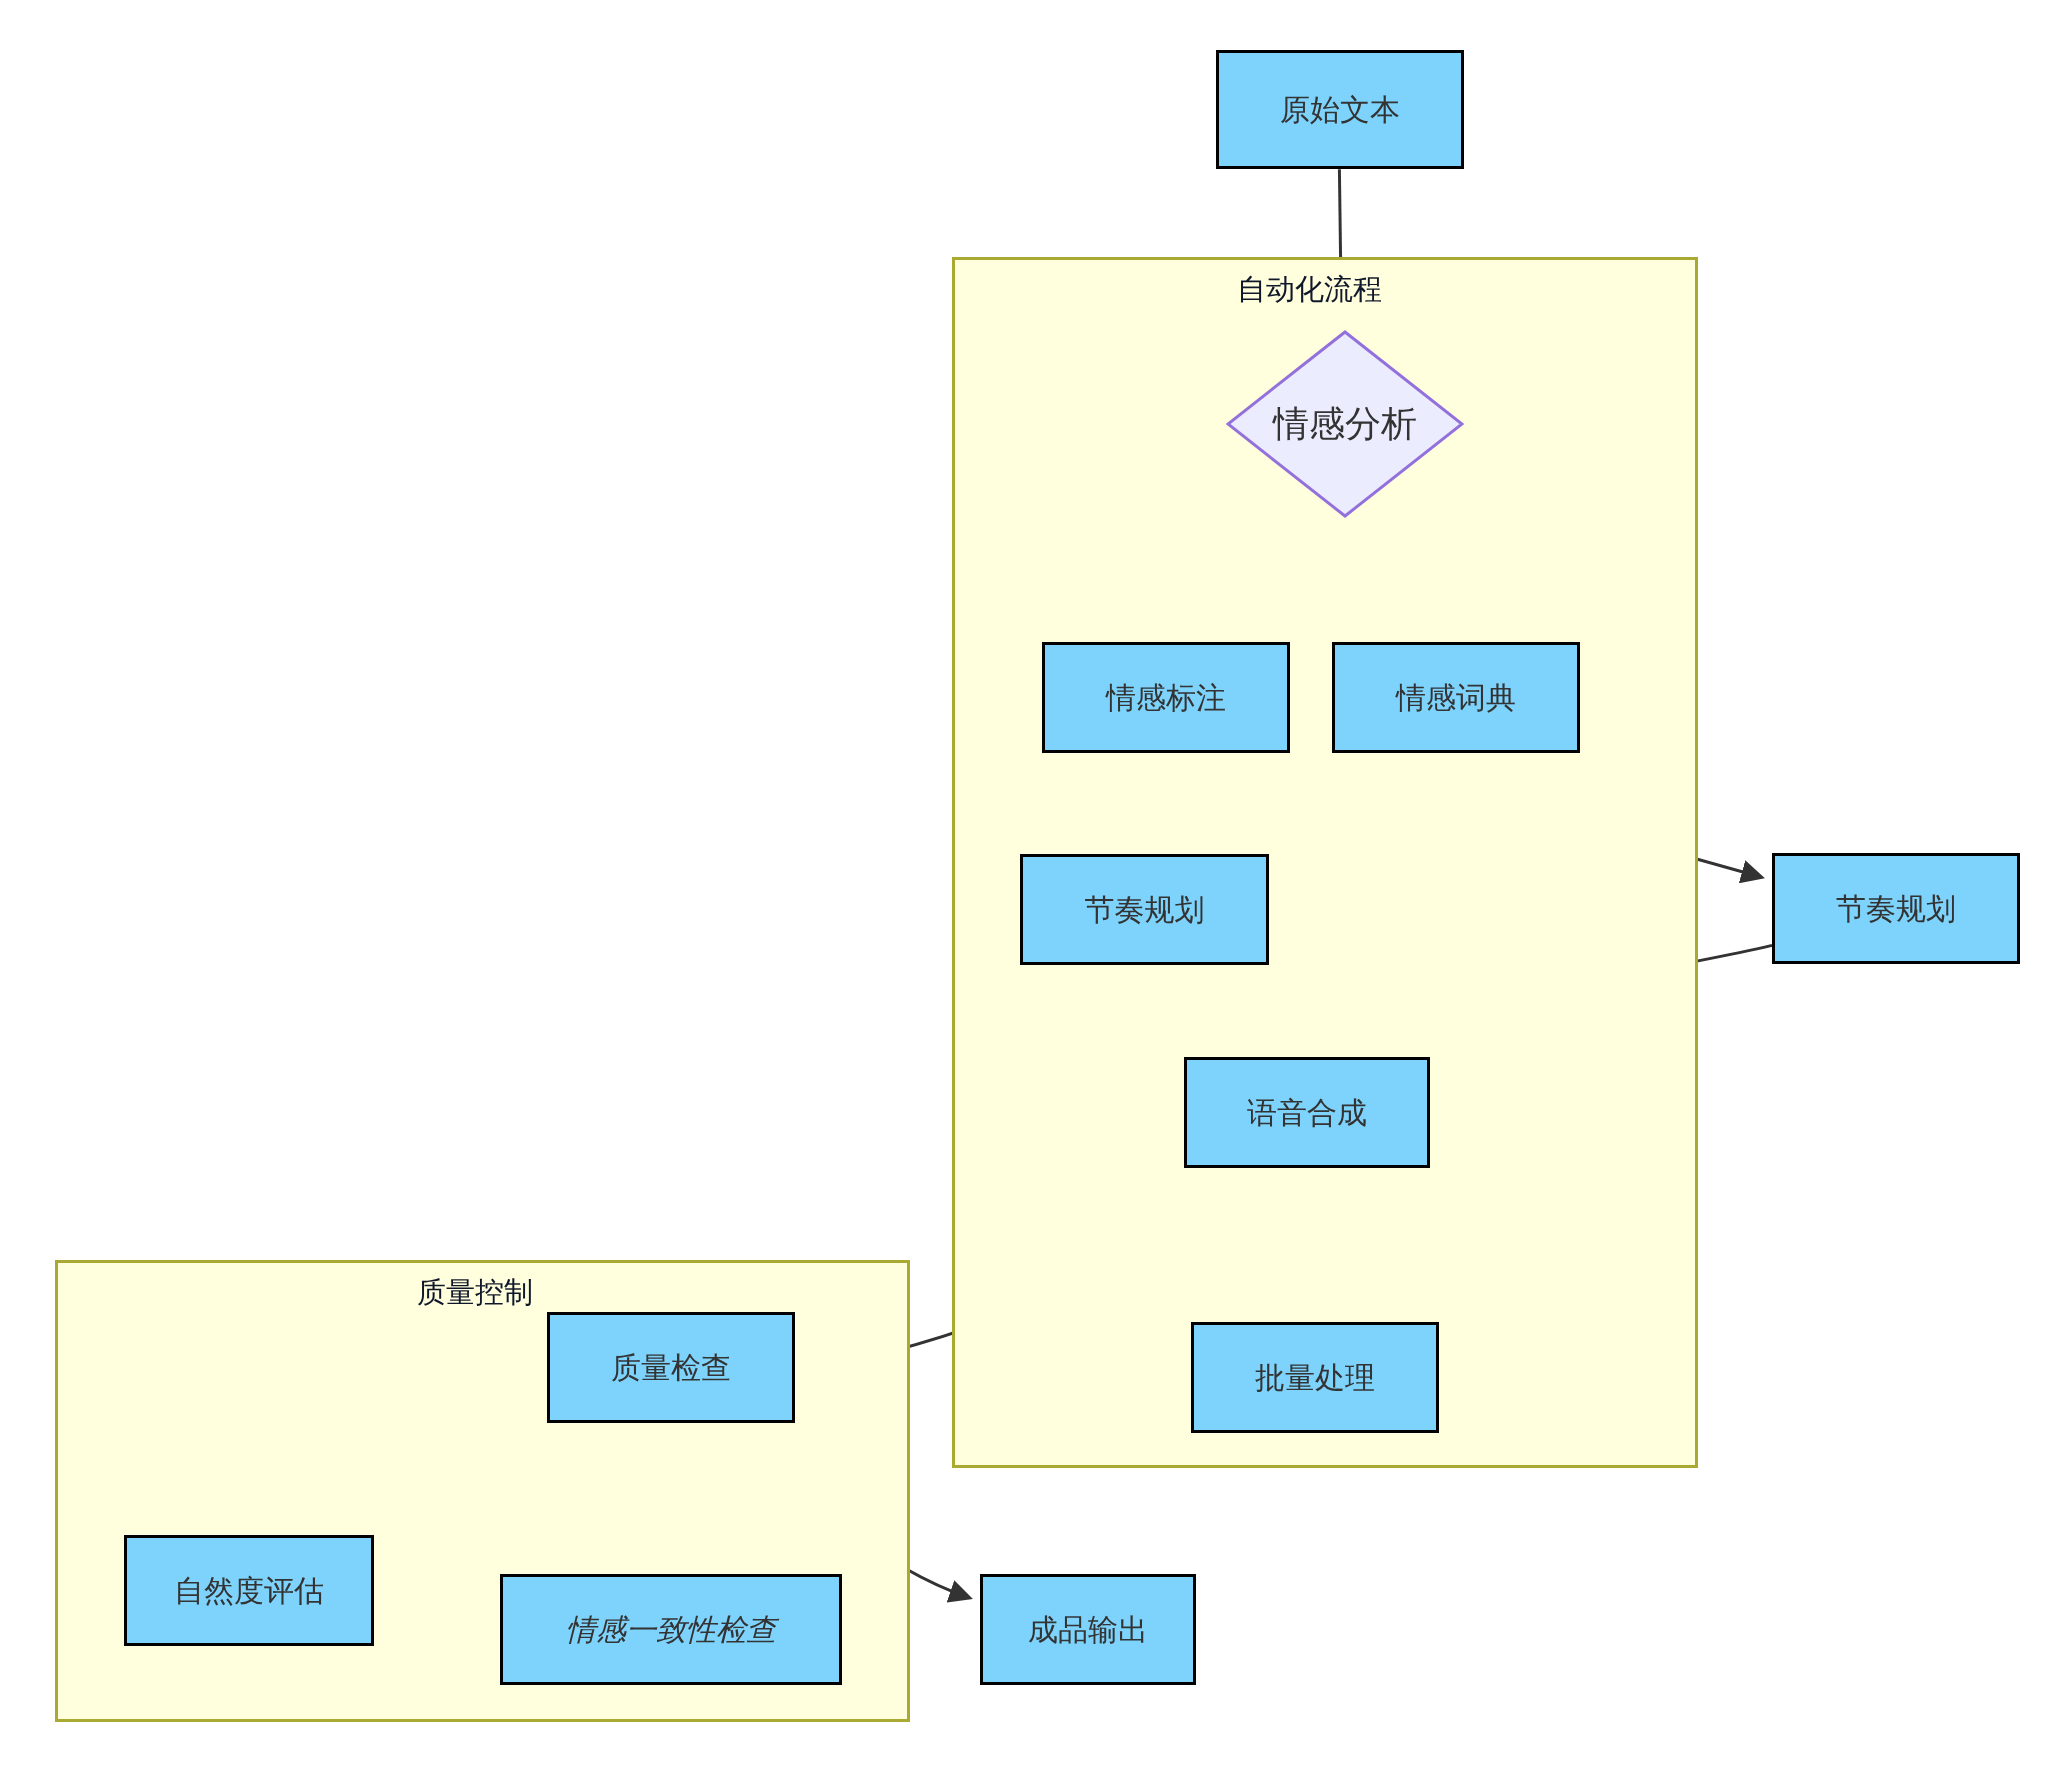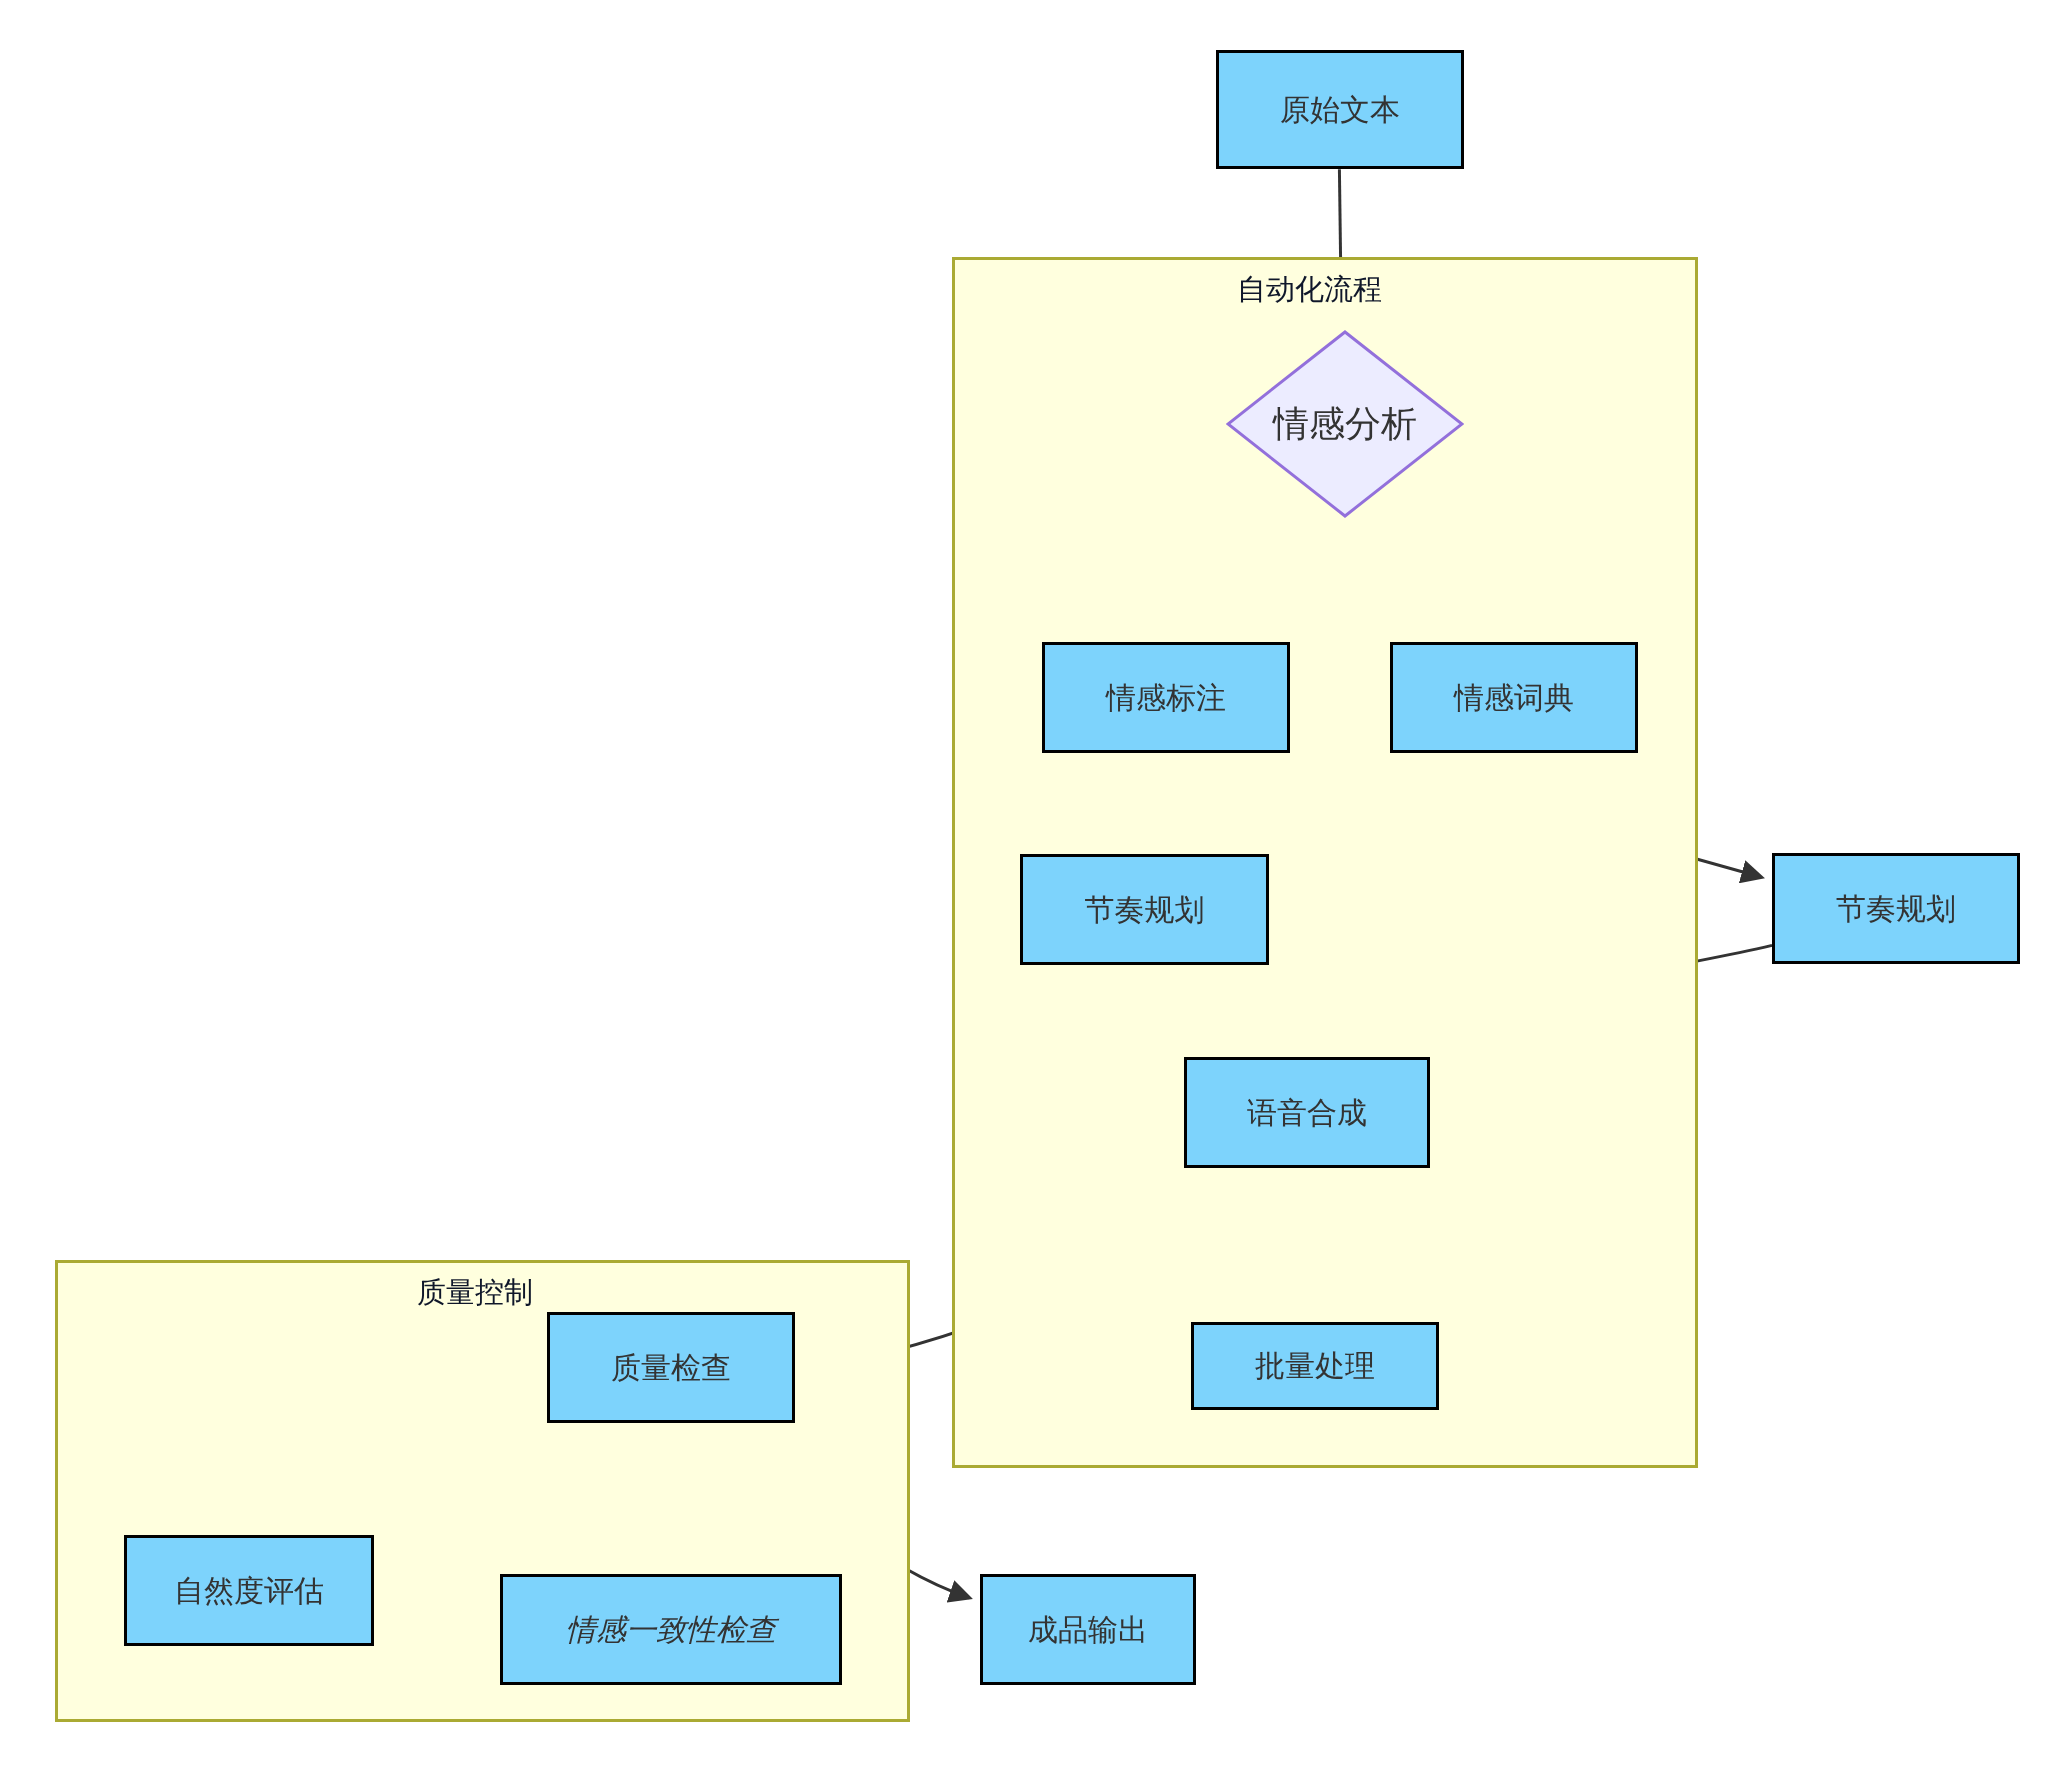--- a/index.html
+++ b/index.html
@@ -111,33 +111,33 @@
       </div>
       <div class="node diamond" style="left: 1226px; top: 330px; width: 238px; height: 188px;">
         <svg class="diamond-shape" viewBox="0 0 240 190" preserveAspectRatio="none">
           <polygon points="120,2 238,95 120,188 2,95" fill="#ececff" stroke="#9370db" stroke-width="3"></polygon>
         </svg>
         <span class="diamond-label">情感分析</span>
       </div>
       <div class="node" style="left: 1042px; top: 642px; width: 248px; height: 111px;">
         <span>情感标注</span>
       </div>
-      <div class="node" style="left: 1390px; top: 642px; width: 248px; height: 111px;">
+      <div class="node" style="left: 1332px; top: 642px; width: 248px; height: 111px;">
         <span>情感词典</span>
       </div>
       <div class="node" style="left: 1020px; top: 854px; width: 249px; height: 111px;">
         <span>节奏规划</span>
       </div>
       <div class="node" style="left: 1772px; top: 853px; width: 248px; height: 111px;">
         <span>节奏规划</span>
       </div>
       <div class="node" style="left: 1184px; top: 1057px; width: 246px; height: 111px; align-items: center;">
         <span>语音合成</span>
       </div>
-      <div class="node" style="left: 1191px; top: 1322px; width: 248px; height: 88px;">
+      <div class="node" style="left: 1191px; top: 1322px; width: 248px; height: 111px;">
         <span>批量处理</span>
       </div>
       <div class="node" style="left: 547px; top: 1312px; width: 248px; height: 111px;">
         <span>质量检查</span>
       </div>
       <div class="node" style="left: 124px; top: 1535px; width: 250px; height: 111px; align-items: center;">
         <span>自然度评估</span>
       </div>
       <div class="node" style="left: 500px; top: 1574px; width: 342px; height: 111px; font-style: italic;">
         <span>情感一致性检查</span>

